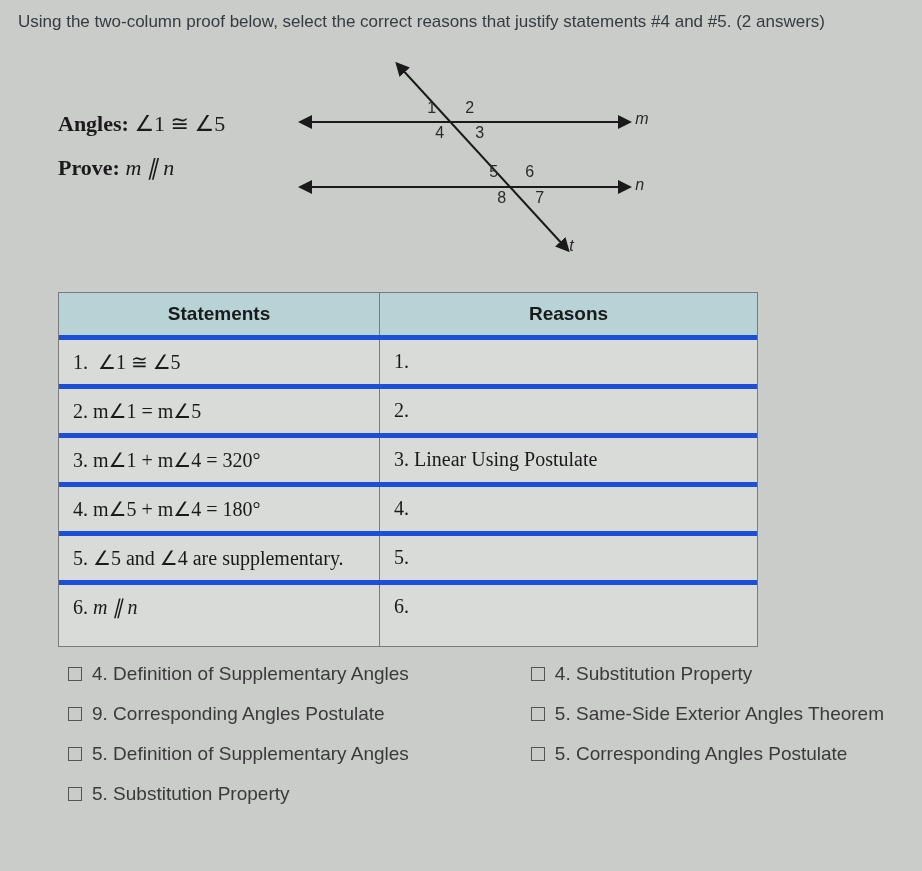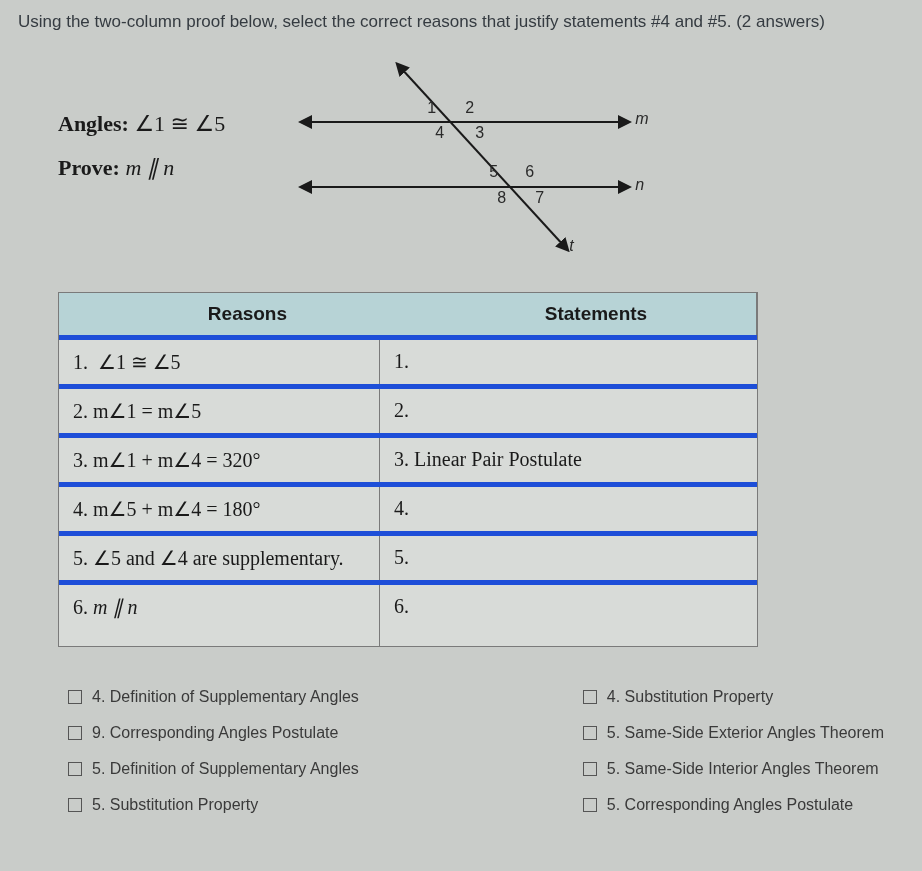--- a/index.html
+++ b/index.html
@@ -61,24 +61,24 @@
     .header-row .cell {
       background: #b7d3d6;
       font-weight: bold;
       text-align: center;
       font-family: Arial, sans-serif;
       font-size: 19px;
     }
     .answers {
       display: flex;
       justify-content: space-between;
-      margin-top: 41px;
+      margin-top: 16px;
       padding: 0 20px 0 50px;
       font-family: Arial, sans-serif;
-      font-size: 16px;
+      font-size: 19px;
       color: #3a3a3a;
     }
     .answer-col { display: flex; flex-direction: column; gap: 18px; }
     .answer-item { display: flex; align-items: center; gap: 10px; }
     .cb {
       width: 14px; height: 14px;
       border: 1.5px solid #555;
       background: transparent;
       flex-shrink: 0;
     }
@@ -122,34 +122,34 @@
     <span class="lbl" style="position:absolute; left:150px; top:62px; font-style:normal;">4</span>
     <span class="lbl" style="position:absolute; left:204px; top:101px; font-style:normal;">5</span>
     <span class="lbl" style="position:absolute; left:240px; top:101px; font-style:normal;">6</span>
     <span class="lbl" style="position:absolute; left:250px; top:127px; font-style:normal;">7</span>
     <span class="lbl" style="position:absolute; left:212px; top:127px; font-style:normal;">8</span>
   </div>
 </div>
 
 <div class="table-wrap">
   <div class="row header-row">
+    <div class="cell col-left">Statements</div>
     <div class="cell col-right">Reasons</div>
-    <div class="cell col-left">Statements</div>
   </div>
   <div class="row">
     <div class="cell col-left"><span>1.</span>&nbsp;&nbsp;<span>∠1 ≅ ∠5</span></div>
     <div class="cell col-right"><span>1.</span> <span></span></div>
   </div>
   <div class="row">
     <div class="cell col-left"><span>2.</span> <span>m∠1 = m∠5</span></div>
     <div class="cell col-right"><span>2.</span> <span></span></div>
   </div>
   <div class="row">
     <div class="cell col-left"><span>3.</span> <span>m∠1 + m∠4 = 320°</span></div>
-    <div class="cell col-right"><span>3.</span> <span>Linear Pair Postulate</span></div>
+    <div class="cell col-right"><span>3.</span> <span>Linear Using Postulate</span></div>
   </div>
   <div class="row">
     <div class="cell col-left"><span>4.</span> <span>m∠5 + m∠4 = 180°</span></div>
     <div class="cell col-right"><span>4.</span> <span></span></div>
   </div>
   <div class="row">
     <div class="cell col-left"><span>5.</span> <span>∠5 and ∠4 are supplementary.</span></div>
     <div class="cell col-right"><span>5.</span> <span></span></div>
   </div>
   <div class="row">
@@ -181,20 +181,16 @@
     <div class="answer-item">
         <div class="cb"></div>
         <span>4. Substitution Property</span>
       </div>
     <div class="answer-item">
         <div class="cb"></div>
         <span>5. Same-Side Exterior Angles Theorem</span>
       </div>
     <div class="answer-item">
         <div class="cb"></div>
-        <span>5. Same-Side Interior Angles Theorem</span>
-      </div>
-    <div class="answer-item">
-        <div class="cb"></div>
         <span>5. Corresponding Angles Postulate</span>
       </div>
   </div>
 </div>
 
 </body></html>

